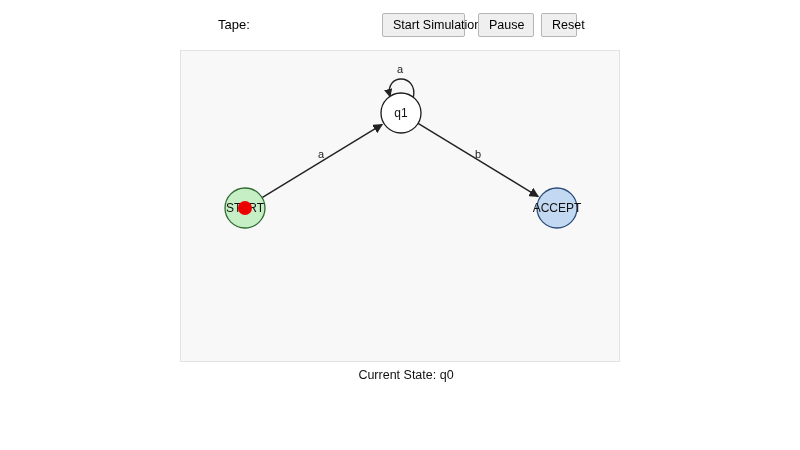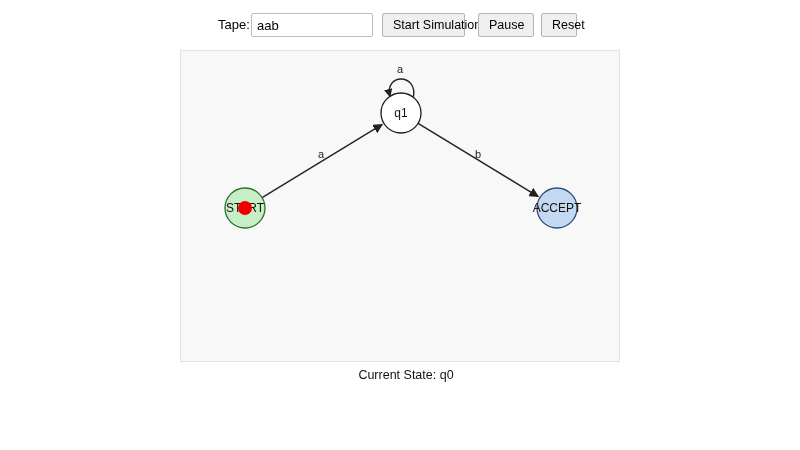--- a/index.html
+++ b/index.html
@@ -123,21 +123,20 @@
     font-size: 12.5px;
     color: #111111;
   }
 </style>
 </head>
 <body>
 
 <div id="toolbar">
   <span id="tape-label">Tape:</span>
 
-  <input id="tape-input" type="text" value="aab" style="">
 
   <div id="btn-start" class="tb-btn">Start Simulation</div>
 
   <div id="btn-pause" class="tb-btn">Pause</div>
 
   <div id="btn-reset" class="tb-btn">Reset</div>
 </div>
 
 <div id="canvas-panel">
   <svg id="automaton-svg" viewBox="0 0 440 312">

